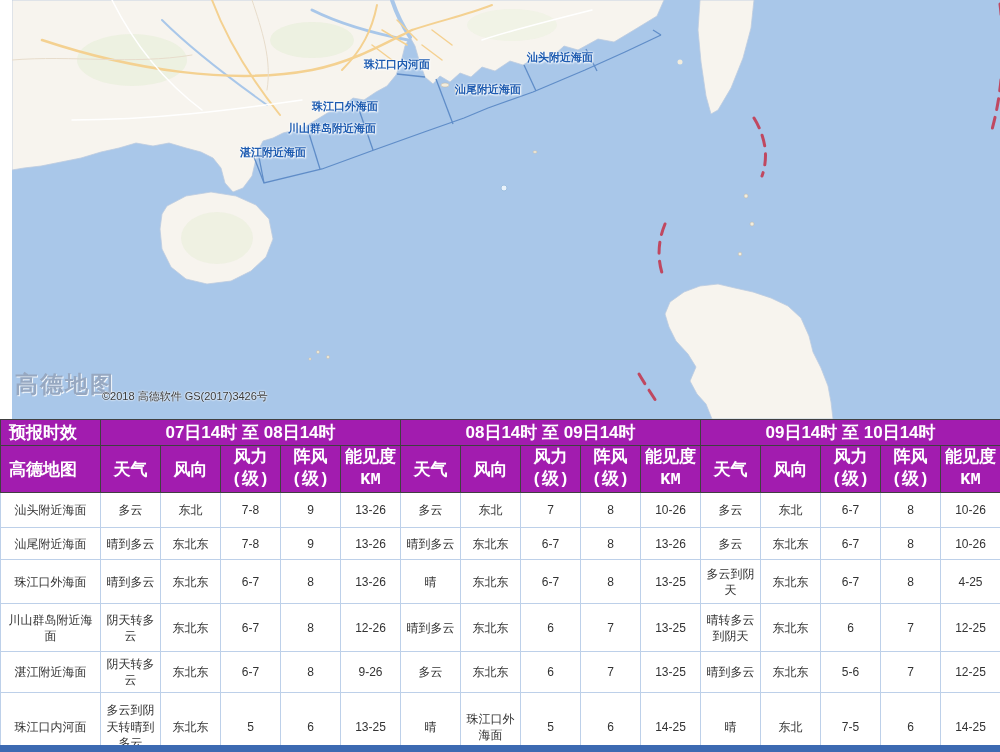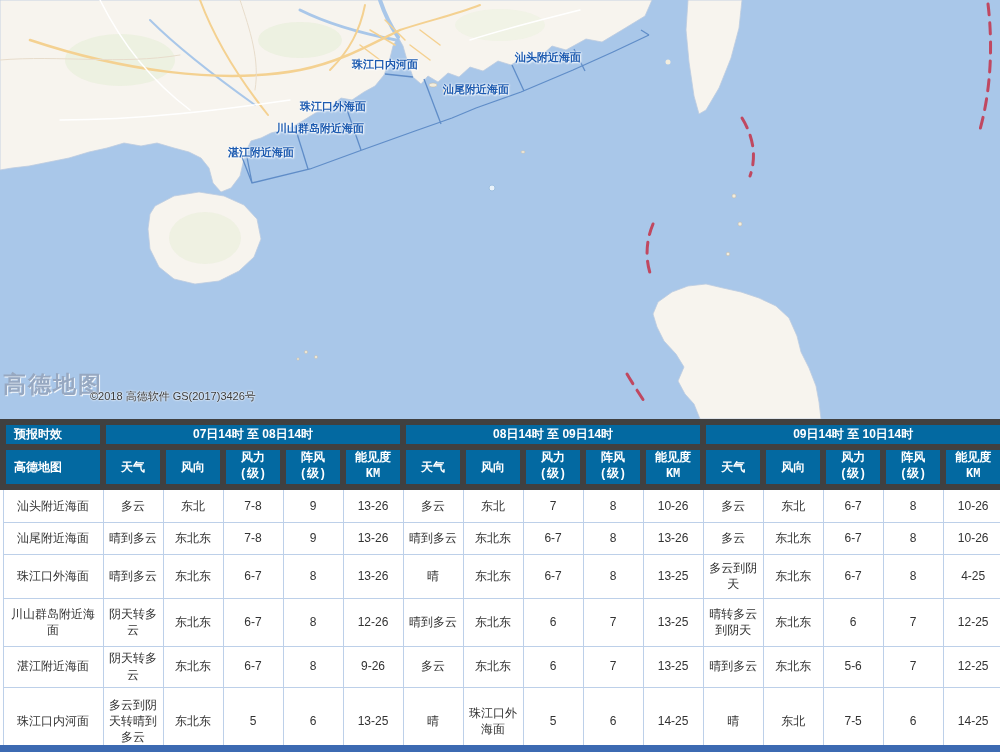--- a/index.html
+++ b/index.html
@@ -1,35 +1,35 @@
 <!DOCTYPE html>
 <html><head>
 <meta charset="utf-8">
 <style>
   * { margin:0; padding:0; box-sizing:border-box; }
   html,body { width:1000px; }
   body { font-family:"Liberation Sans","DejaVu Sans",sans-serif; background:#fff; }
-  .screen { position:relative; width:1000px; height:752px; overflow:hidden; background:#fff; }
+  .screen { position:relative; width:1000px; height:752px; overflow:hidden; background:#fff;padding-left:12px; }
 
   
   .map { position:relative; width:1000px; height:419px; background:#a9c7e9; overflow:hidden; }
   .map svg { position:absolute; left:0; top:0; }
   .map-label { position:absolute; font-size:11px; font-weight:bold; color:#1d5bb0;
                text-shadow:0 0 2px #fff,0 0 2px #fff,1px 1px 2px #fff; white-space:nowrap; }
   .watermark { position:absolute; left:3px; top:369px; font-size:23px; font-weight:bold;
                color:#94a3ba; opacity:.85; letter-spacing:2px; text-shadow:1px 1px 0 #fff; }
   .copyright { position:absolute; left:90px; top:389px; font-size:11px; color:#3a3a3a;
                text-shadow:0 0 2px #fff,0 0 2px #fff; }
 
   
   .tablewrap { position:absolute; left:0; top:419px; width:1000px; height:333px; overflow:hidden; }
   table.forecast { border-collapse:collapse; table-layout:fixed; width:1000px; background:#fff;
                    font-size:12px; color:#333; }
-  table.forecast th { background:#0369a1; color:#fff; font-weight:bold; font-size:12px;
-                      border:6px solid #404040; text-align:center; vertical-align:middle; padding:1px 2px; }
+  table.forecast th { background:#a21caf; color:#fff; font-weight:bold; font-size:17px;
+                      border:1px solid #404040; text-align:center; vertical-align:middle; padding:1px 2px; }
   table.forecast th.corner { text-align:left; padding-left:8px; }
   table.forecast th.pre { white-space:pre-line; line-height:1.3;font-family:Liberation Mono, monospace; }
   table.forecast td { border:1px solid #bdd0e9; text-align:center; vertical-align:middle;
                       padding:1px 2px; line-height:1.35; word-break:break-all; }
   tr.hr1 { height:18px; }
   tr.hr2 { height:40px; }
   tr.r0 { height:35px; } tr.r1 { height:32px; } tr.r2 { height:44px; }
   tr.r3 { height:48px; } tr.r4 { height:41px; } tr.r5 { height:68px; }
   .strip { position:absolute; left:0; bottom:0; width:1000px; height:7px; background:#3c6ab2; }
 </style>

